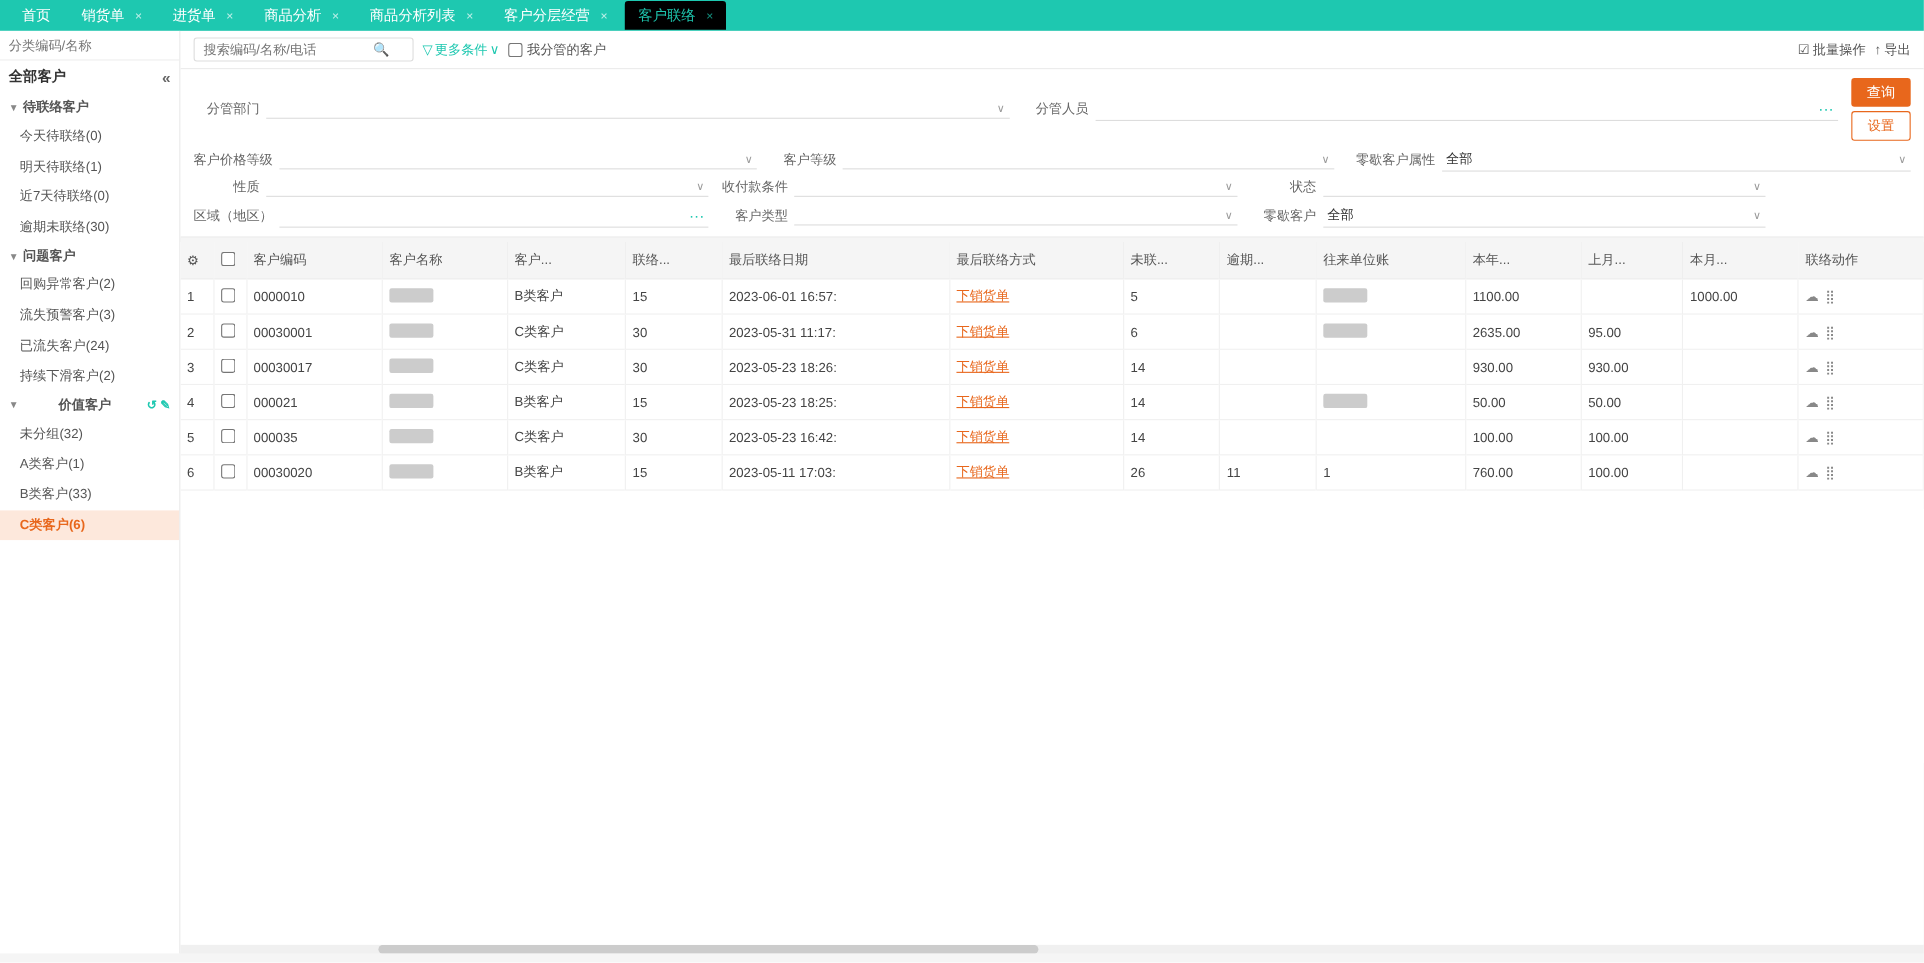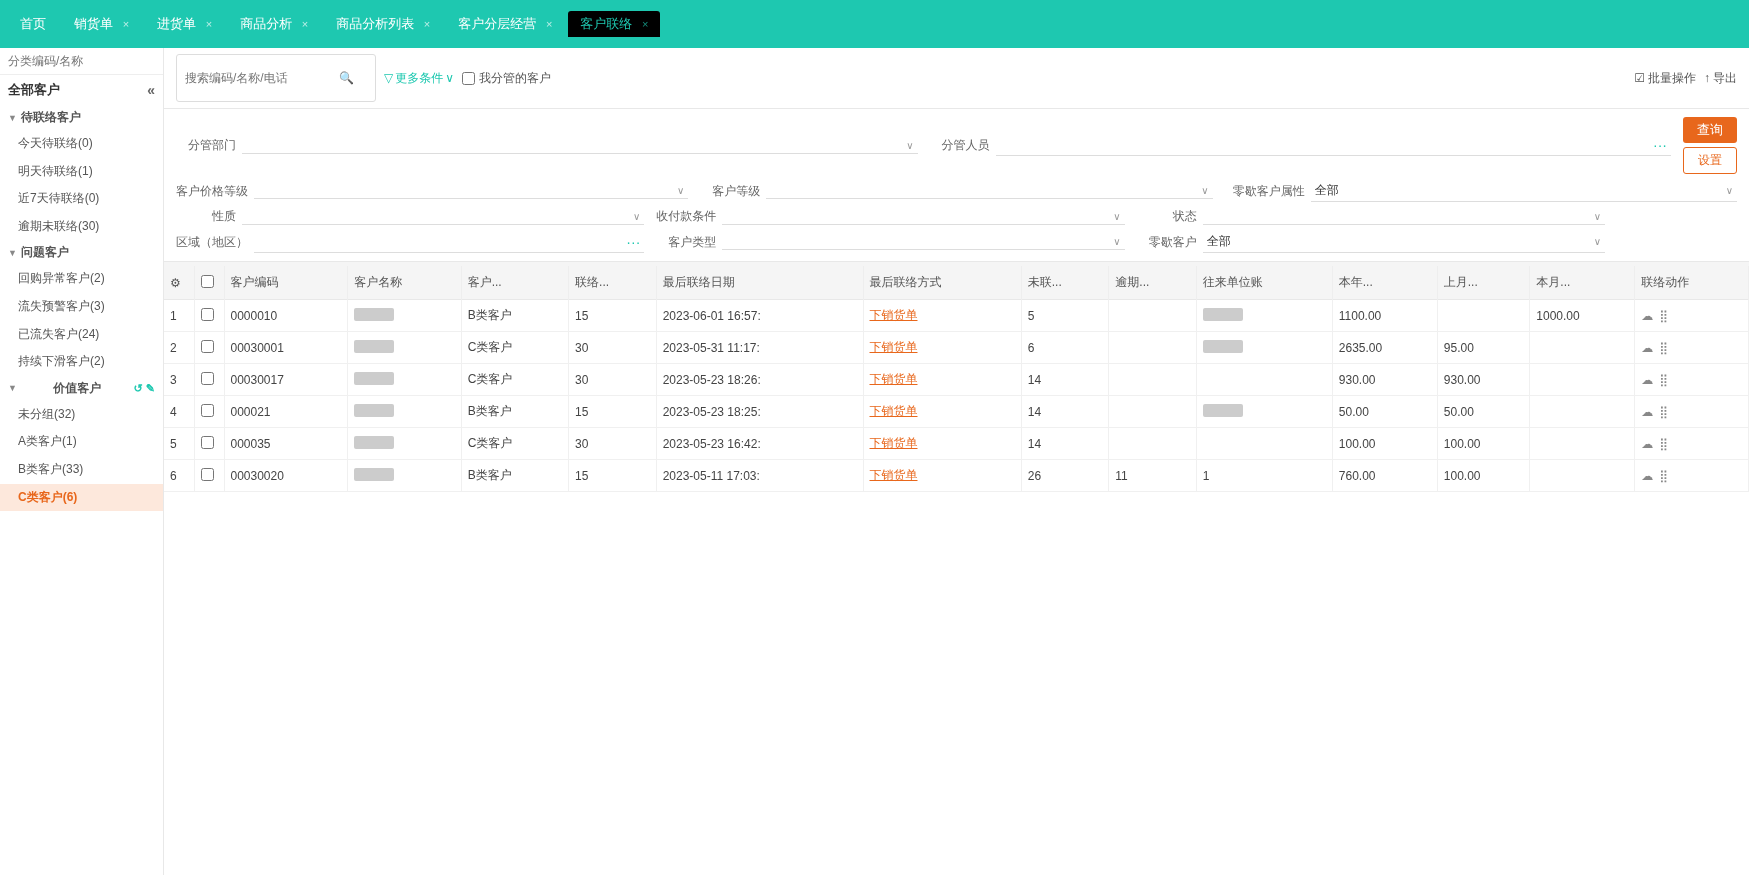--- a/index.html
+++ b/index.html
@@ -3,21 +3,21 @@
   <meta charset="utf-8">
   <style>
     * { box-sizing: border-box; margin: 0; padding: 0; }
     body { font-family: "Microsoft YaHei", Arial, sans-serif; font-size: 12px; background: #f5f5f5; color: #333; }
 
     
     .top-nav {
       display: flex;
       align-items: center;
       background: #1ec8b0;
-      height: 48px;
+      height: 28px;
       padding: 0 8px;
       gap: 4px;
     }
     .nav-item {
       color: #fff;
       padding: 4px 12px;
       cursor: pointer;
       border-radius: 3px 3px 0 0;
       font-size: 13px;
       white-space: nowrap;
@@ -105,21 +105,21 @@
       padding: 6px 12px;
       background: #fff;
       border-bottom: 1px solid #e8e8e8;
       gap: 8px;
     }
     .search-box {
       display: flex;
       align-items: flex-end;
       border: 1px solid #ddd;
       border-radius: 3px;
-      padding: 16px 8px;
+      padding: 3px 8px;
       gap: 4px;
       min-width: 200px;
     }
     .search-box input {
       border: none;
       outline: none;
       font-size: 12px;
       color: #999;
       width: 150px;
     }

